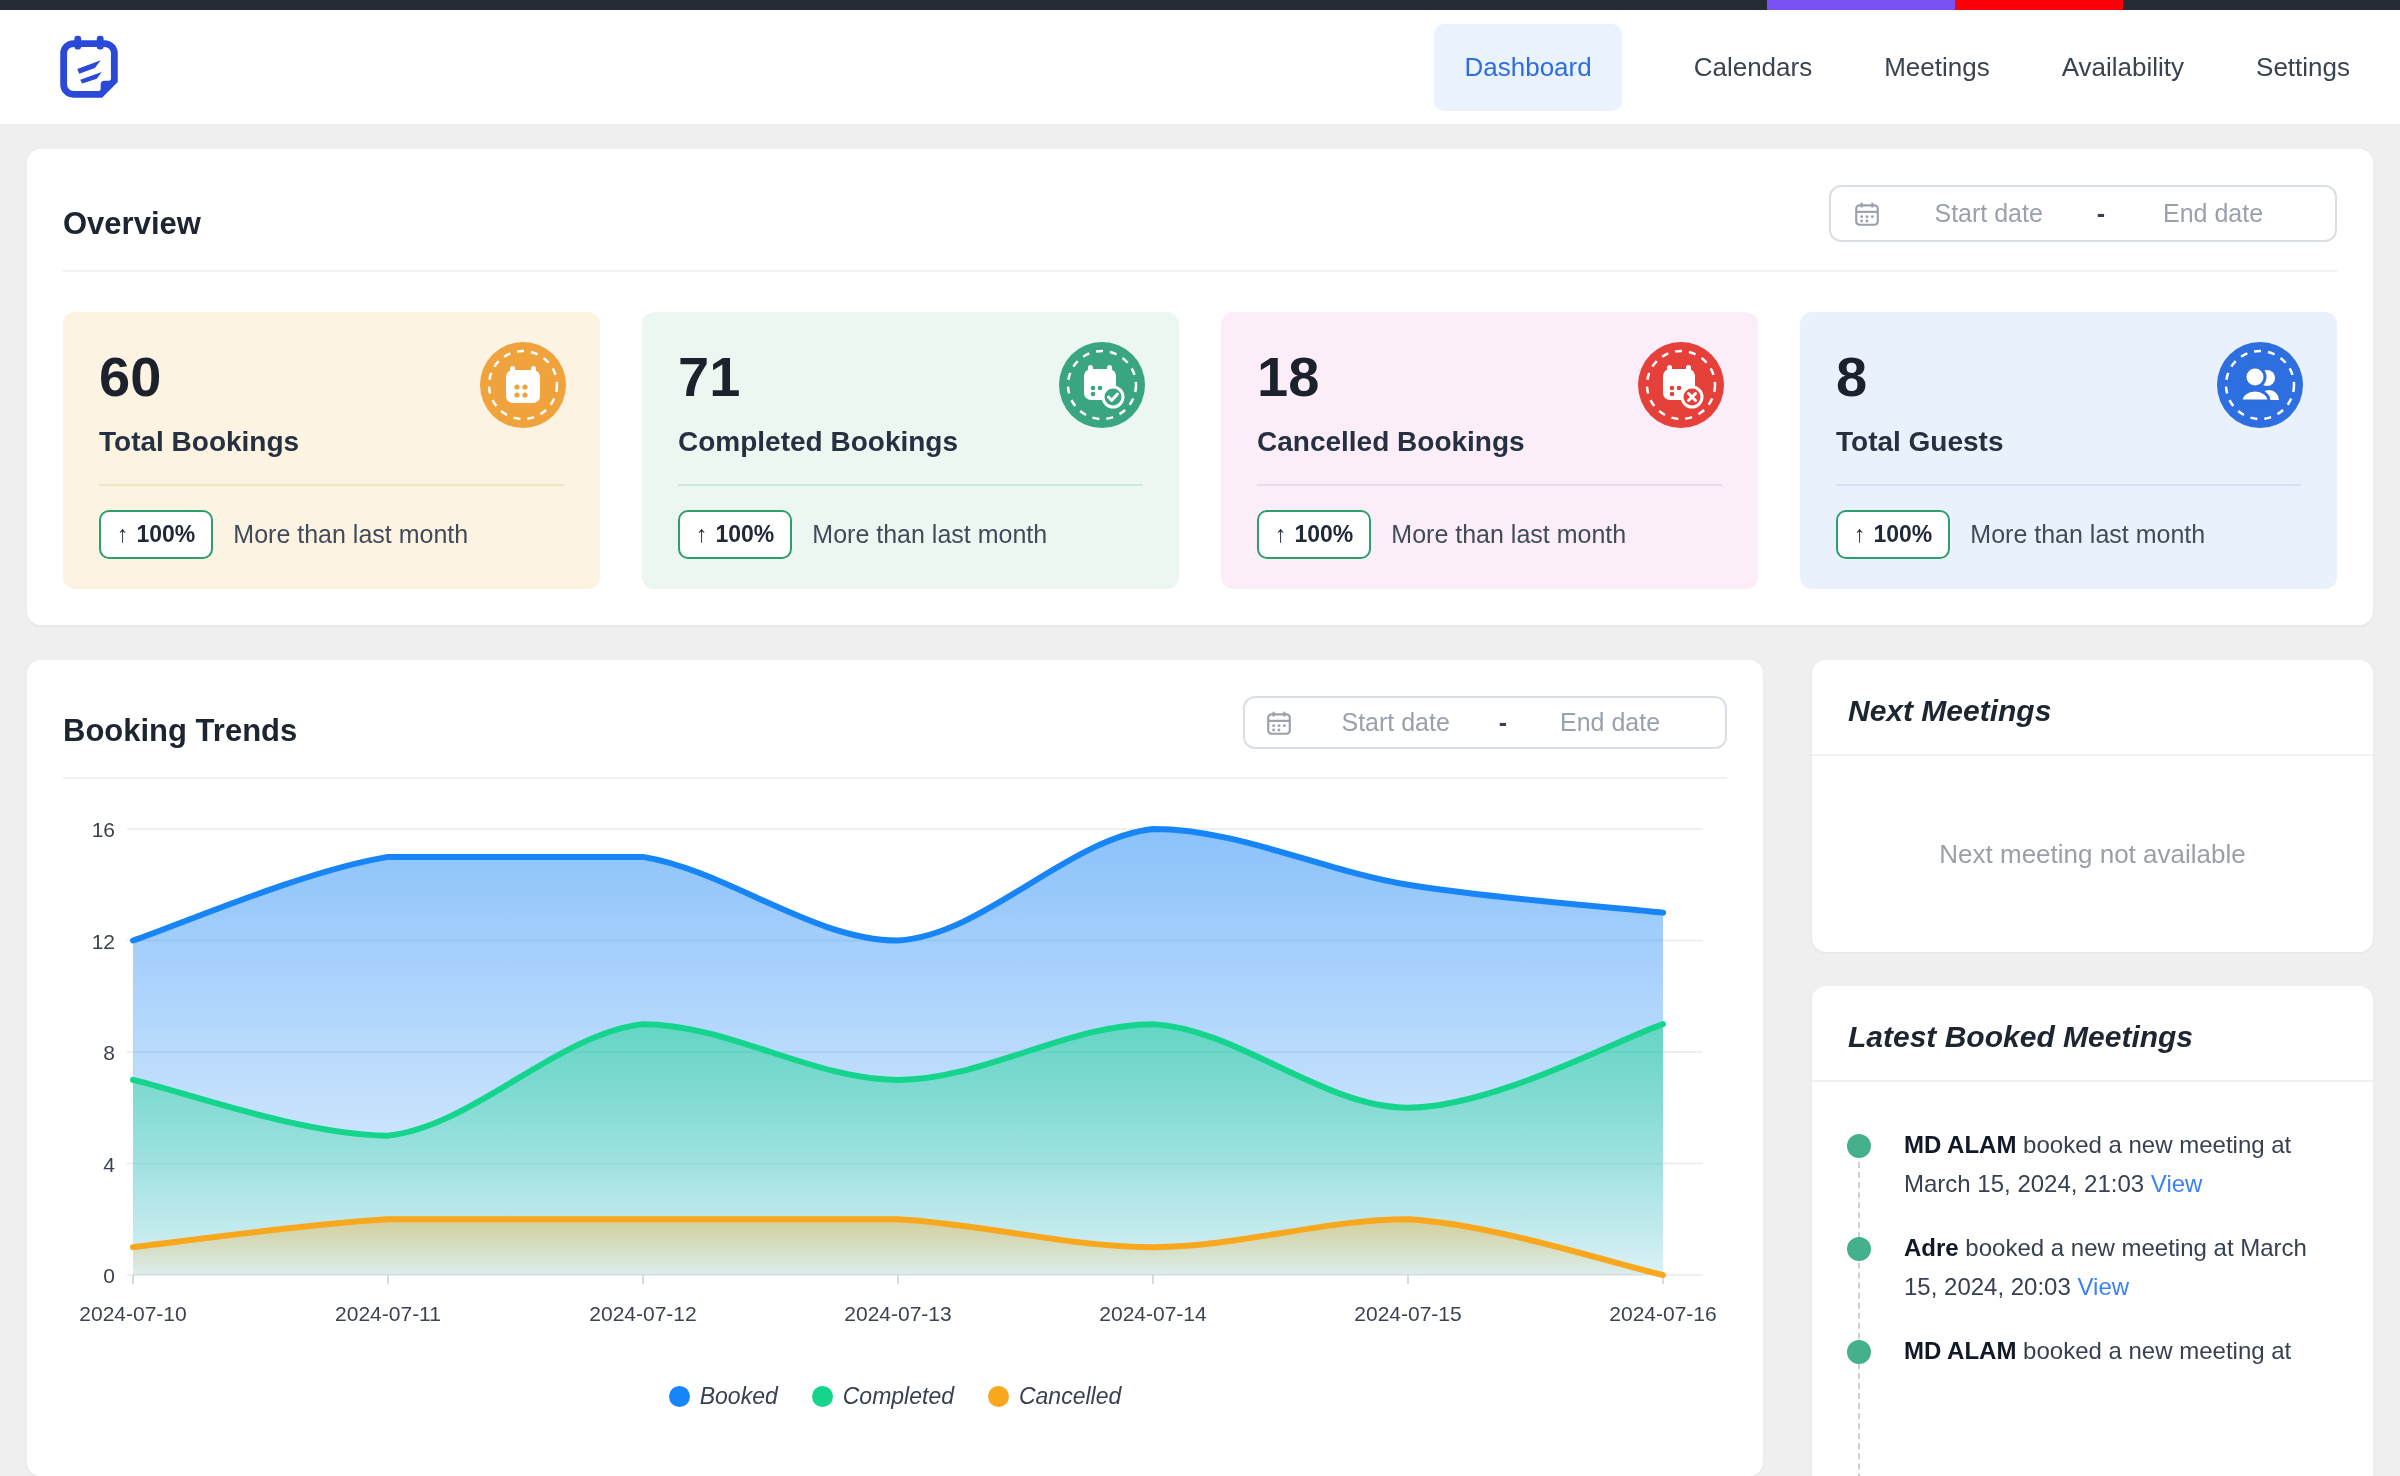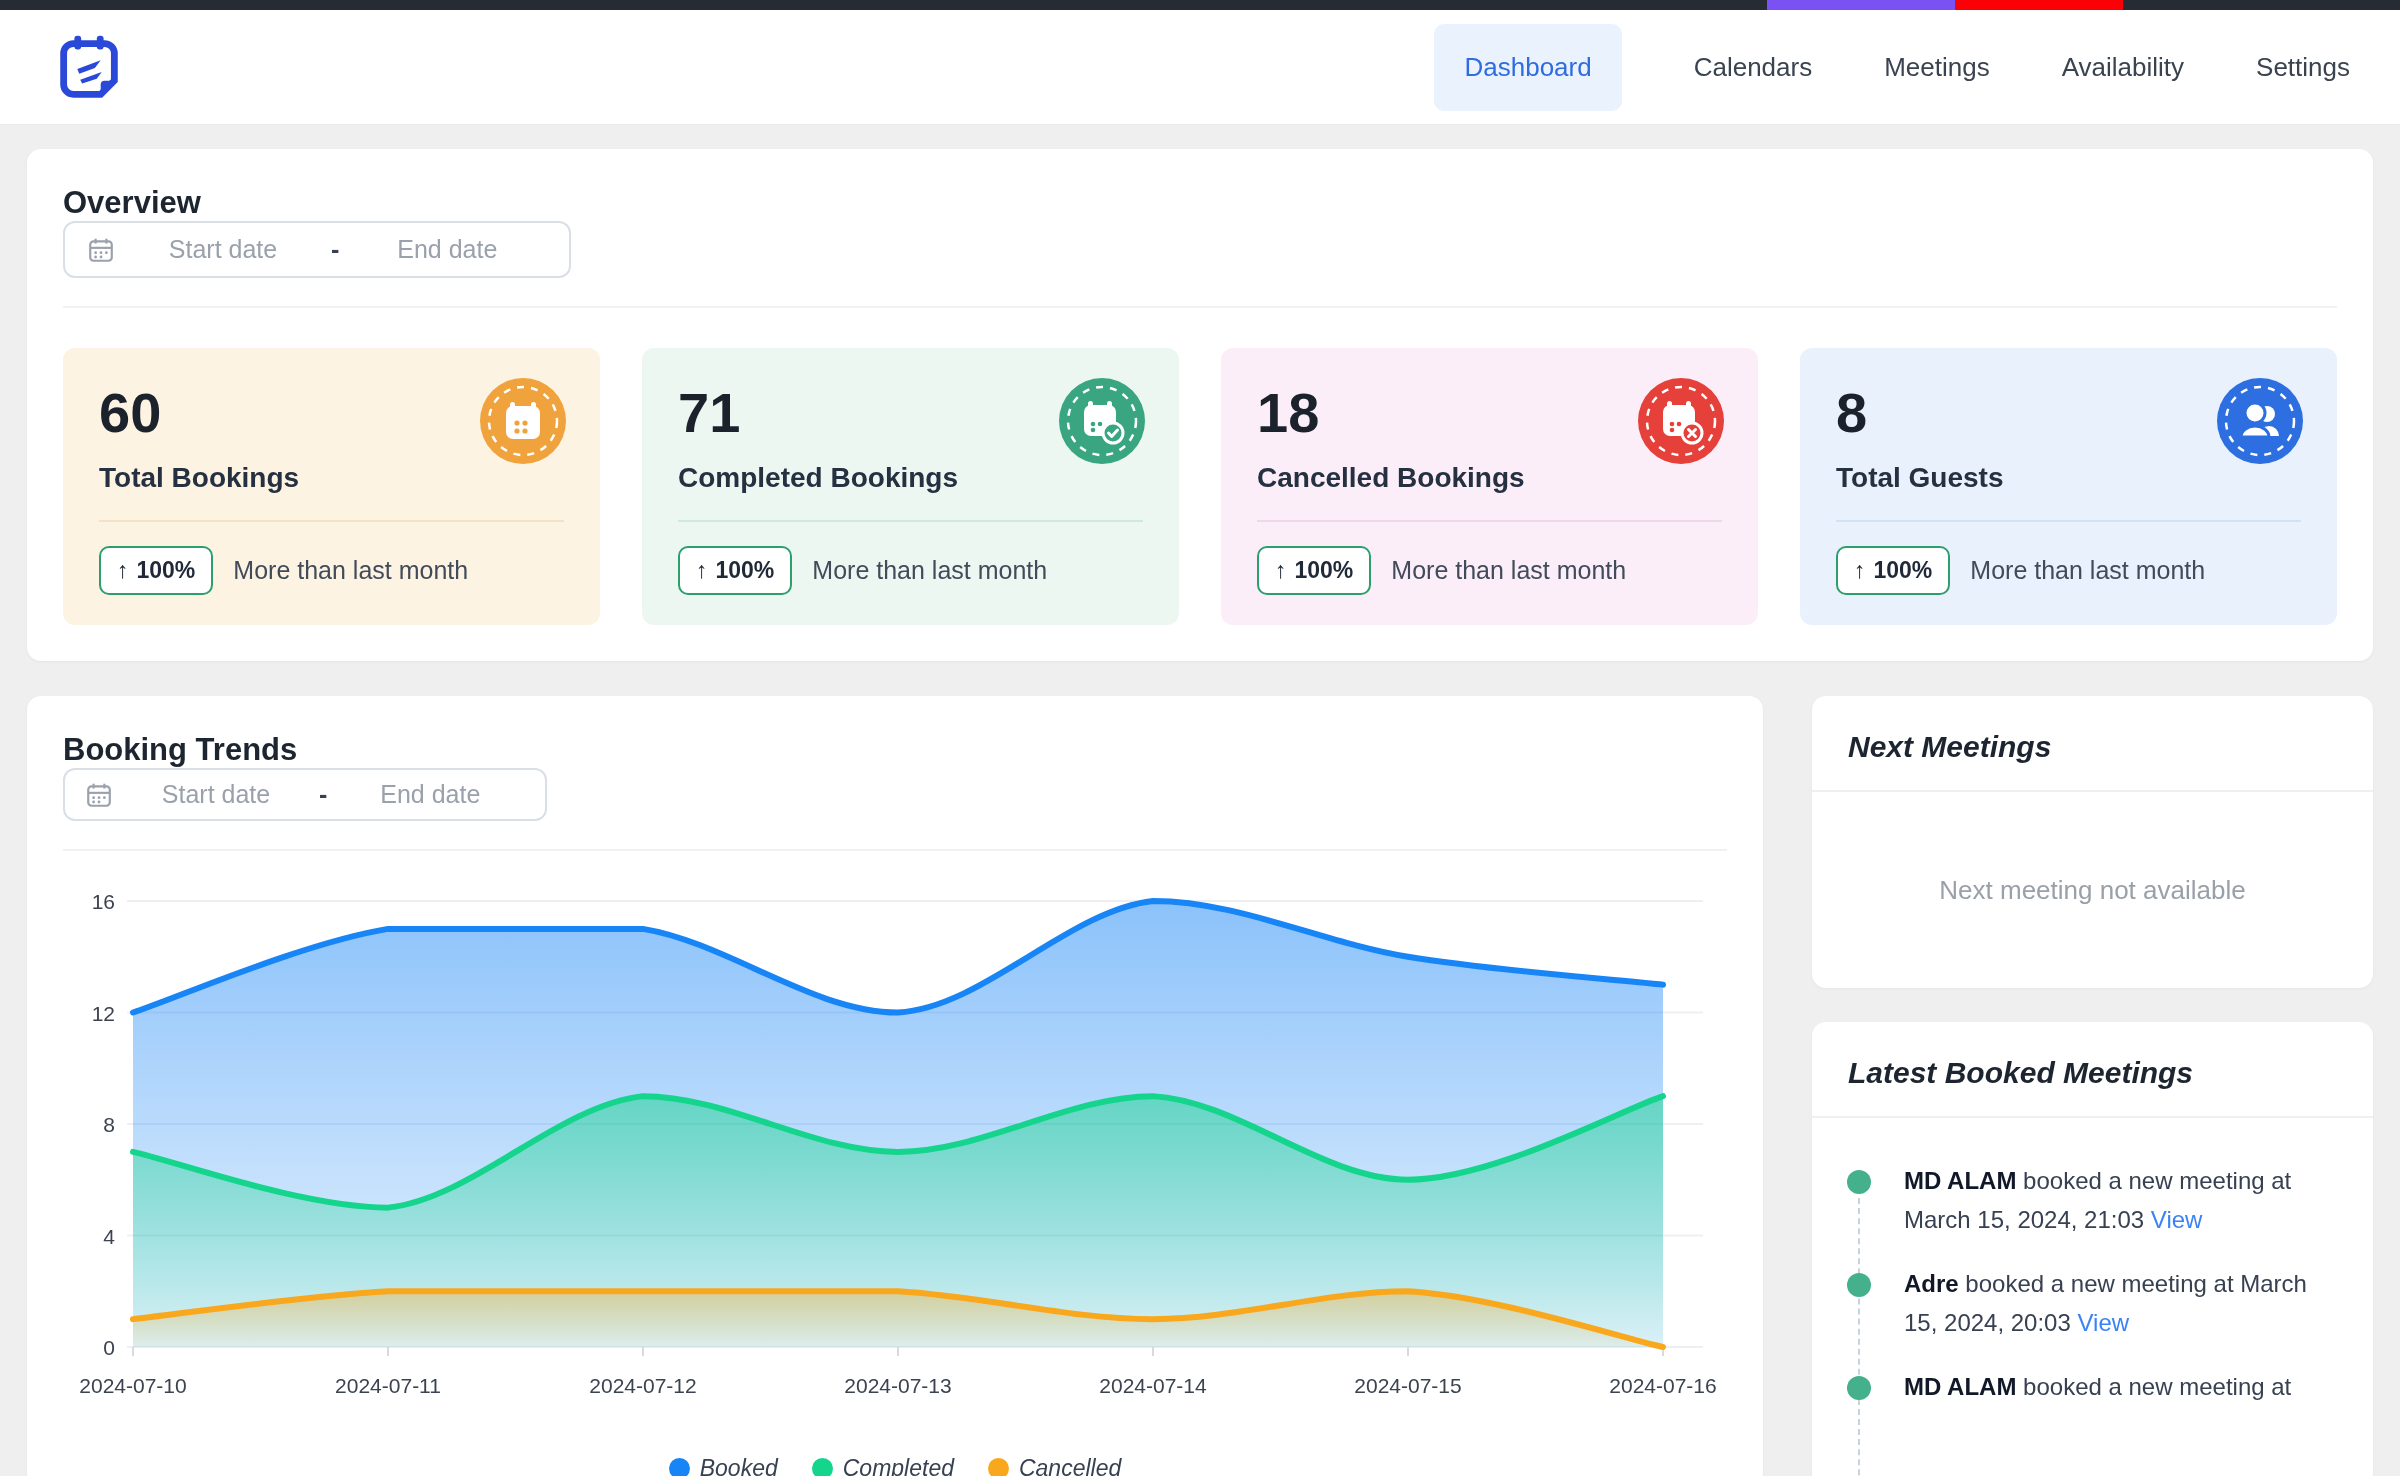--- a/index.html
+++ b/index.html
@@ -19,21 +19,21 @@
   .nav-menu { margin-left:auto; display:flex; align-items:center; gap:72px; }
   .nav-item { font-size:26px; font-weight:500; color:#3a4350; text-decoration:none; cursor:pointer; }
   .nav-item.active { color:#2f6cde; background:#eaf2fd; padding:28px 30px; border-radius:10px; }
 
   
   .main { padding:24px 27px; }
   .card { background:#fff; border-radius:14px; box-shadow:0 1px 3px rgba(20,30,50,.05); }
 
   
   .overview { padding:36px; margin-bottom:35px; }
-  .sec-head { display:flex; align-items:flex-start; justify-content:space-between;flex-direction:column; }
+  .sec-head { display:flex; align-items:flex-end; justify-content:space-between; }
   .sec-title { font-size:31px; font-weight:700; color:#1d2630; }
   .divider { border-top:2px solid #f0f1f3; margin-top:28px; }
 
   .range-picker { display:flex; align-items:center; gap:8px; border:2px solid #dadfe6;
                   border-radius:12px; padding:12px 22px; background:#fff; }
   .range-picker input { border:none; outline:none; font-size:25px; color:#6b7280;
                         width:200px; text-align:center; background:transparent;
                         font-family:"Liberation Sans",sans-serif; }
   .range-picker input::placeholder { color:#9aa1ac; }
   .range-sep { color:#374151; font-size:25px; font-weight:700; }

